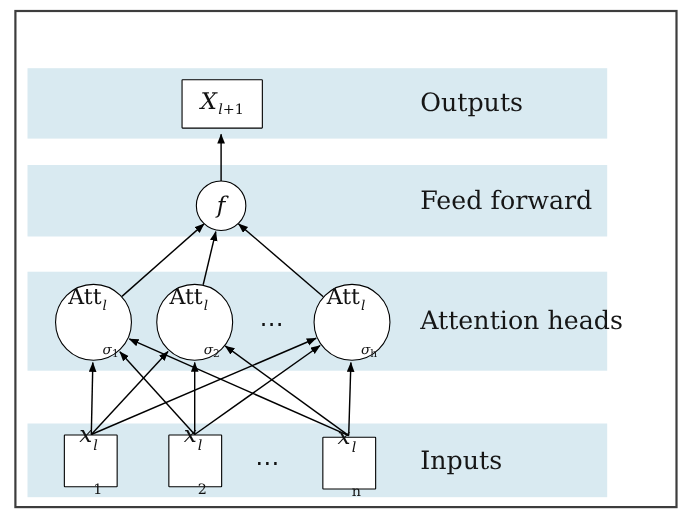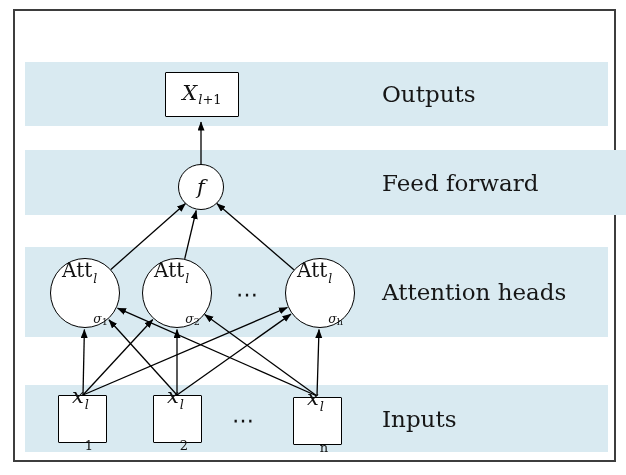--- a/index.html
+++ b/index.html
@@ -17,26 +17,26 @@
     box-sizing:border-box;
     background:#ffffff;
   }
   #diagram-title{
     position:absolute;left:25px;top:12px;
     font-size:24px;line-height:1.1;white-space:nowrap;
   }
   #diagram-title .bold{font-weight:bold;}
   .mvar{font-style:italic;}
   .band{
-    position:absolute;left:25px;width:583px;
+    position:absolute;left:25px;width:527px;
     background:var(--band,#d9eaf1);
     display:flex;align-items:center;
   }
   #band-outputs{top:62px;height:64px;}
-  #band-feedforward{top:150px;height:65px;padding-left:43px;}
+  #band-feedforward{top:150px;height:65px;}
   #band-attention{top:247px;height:90px;}
   #band-inputs{top:385px;height:67px;}
   .band-label{
     position:absolute;left:357px;
     font-size:23px;white-space:nowrap;color:#161616;
   }
   svg.wires{position:absolute;left:0;top:0;z-index:2;}
   .node{
     position:absolute;z-index:3;
     background:#ffffff;border:1.6px solid #000;

